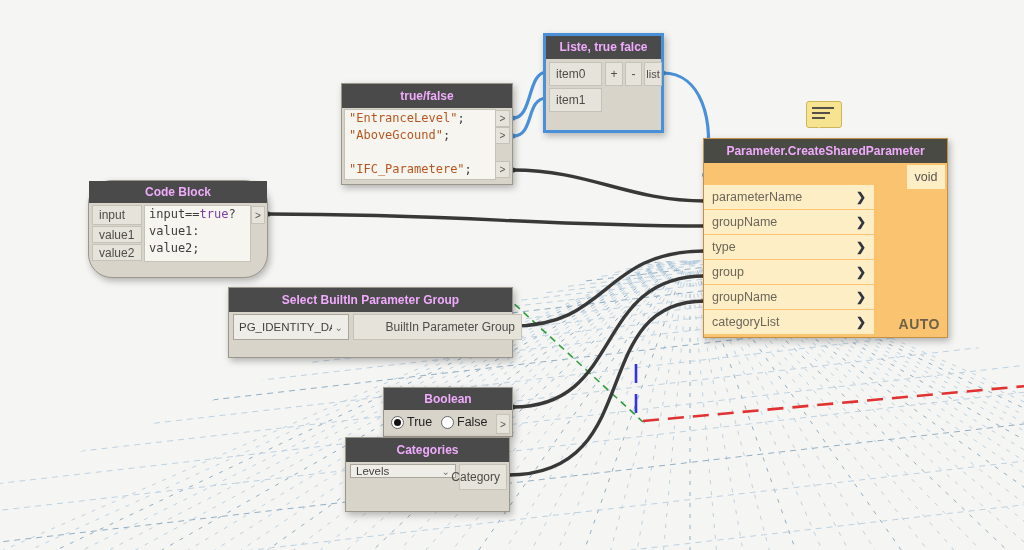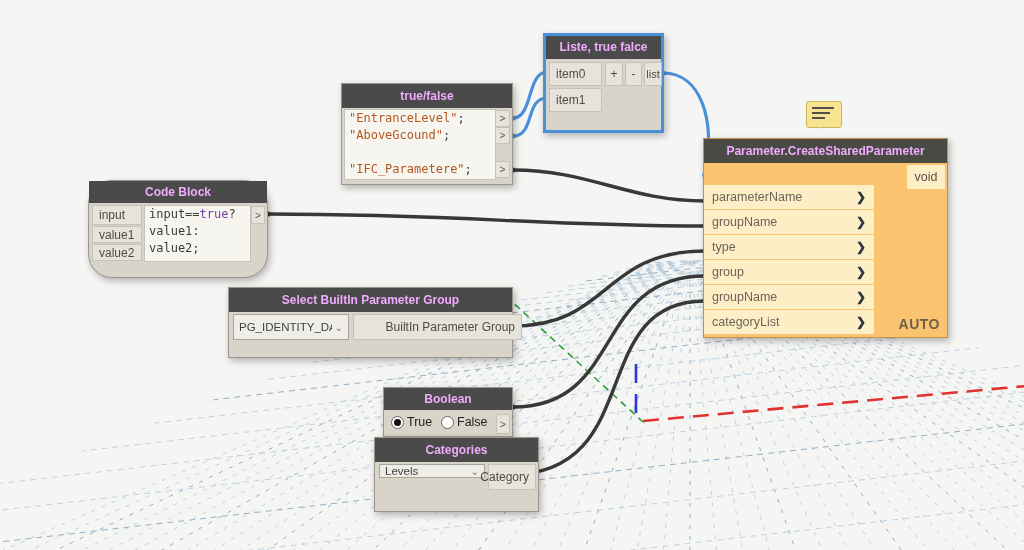--- a/index.html
+++ b/index.html
@@ -243,21 +243,21 @@
       <span class="rdot on"></span>
       <span>True</span>
     </div>
     <div class="radio" style="left:57px;top:27px;">
       <span class="rdot"></span>
       <span>False</span>
     </div>
     <div class="portchip" style="right:2px;top:26px;width:14px;height:20px;">&gt;</div>
   </div>
 
-  <div class="node" style="left:345px;top:437px;width:165px;height:75px;margin-left:29px;">
+  <div class="node" style="left:345px;top:437px;width:165px;height:75px;">
     <div class="nhead">Categories</div>
     <div class="dropdown" style="left:4px;top:26px;width:106px;height:14px;">
       <span class="dval">Levels</span>
       <span class="chev">⌄</span>
     </div>
     <div class="chip right" style="left:113px;top:26px;width:48px;height:26px;">Category</div>
   </div>
 
   <div id="node-shared">
     <div class="nhead">Parameter.CreateSharedParameter</div>

